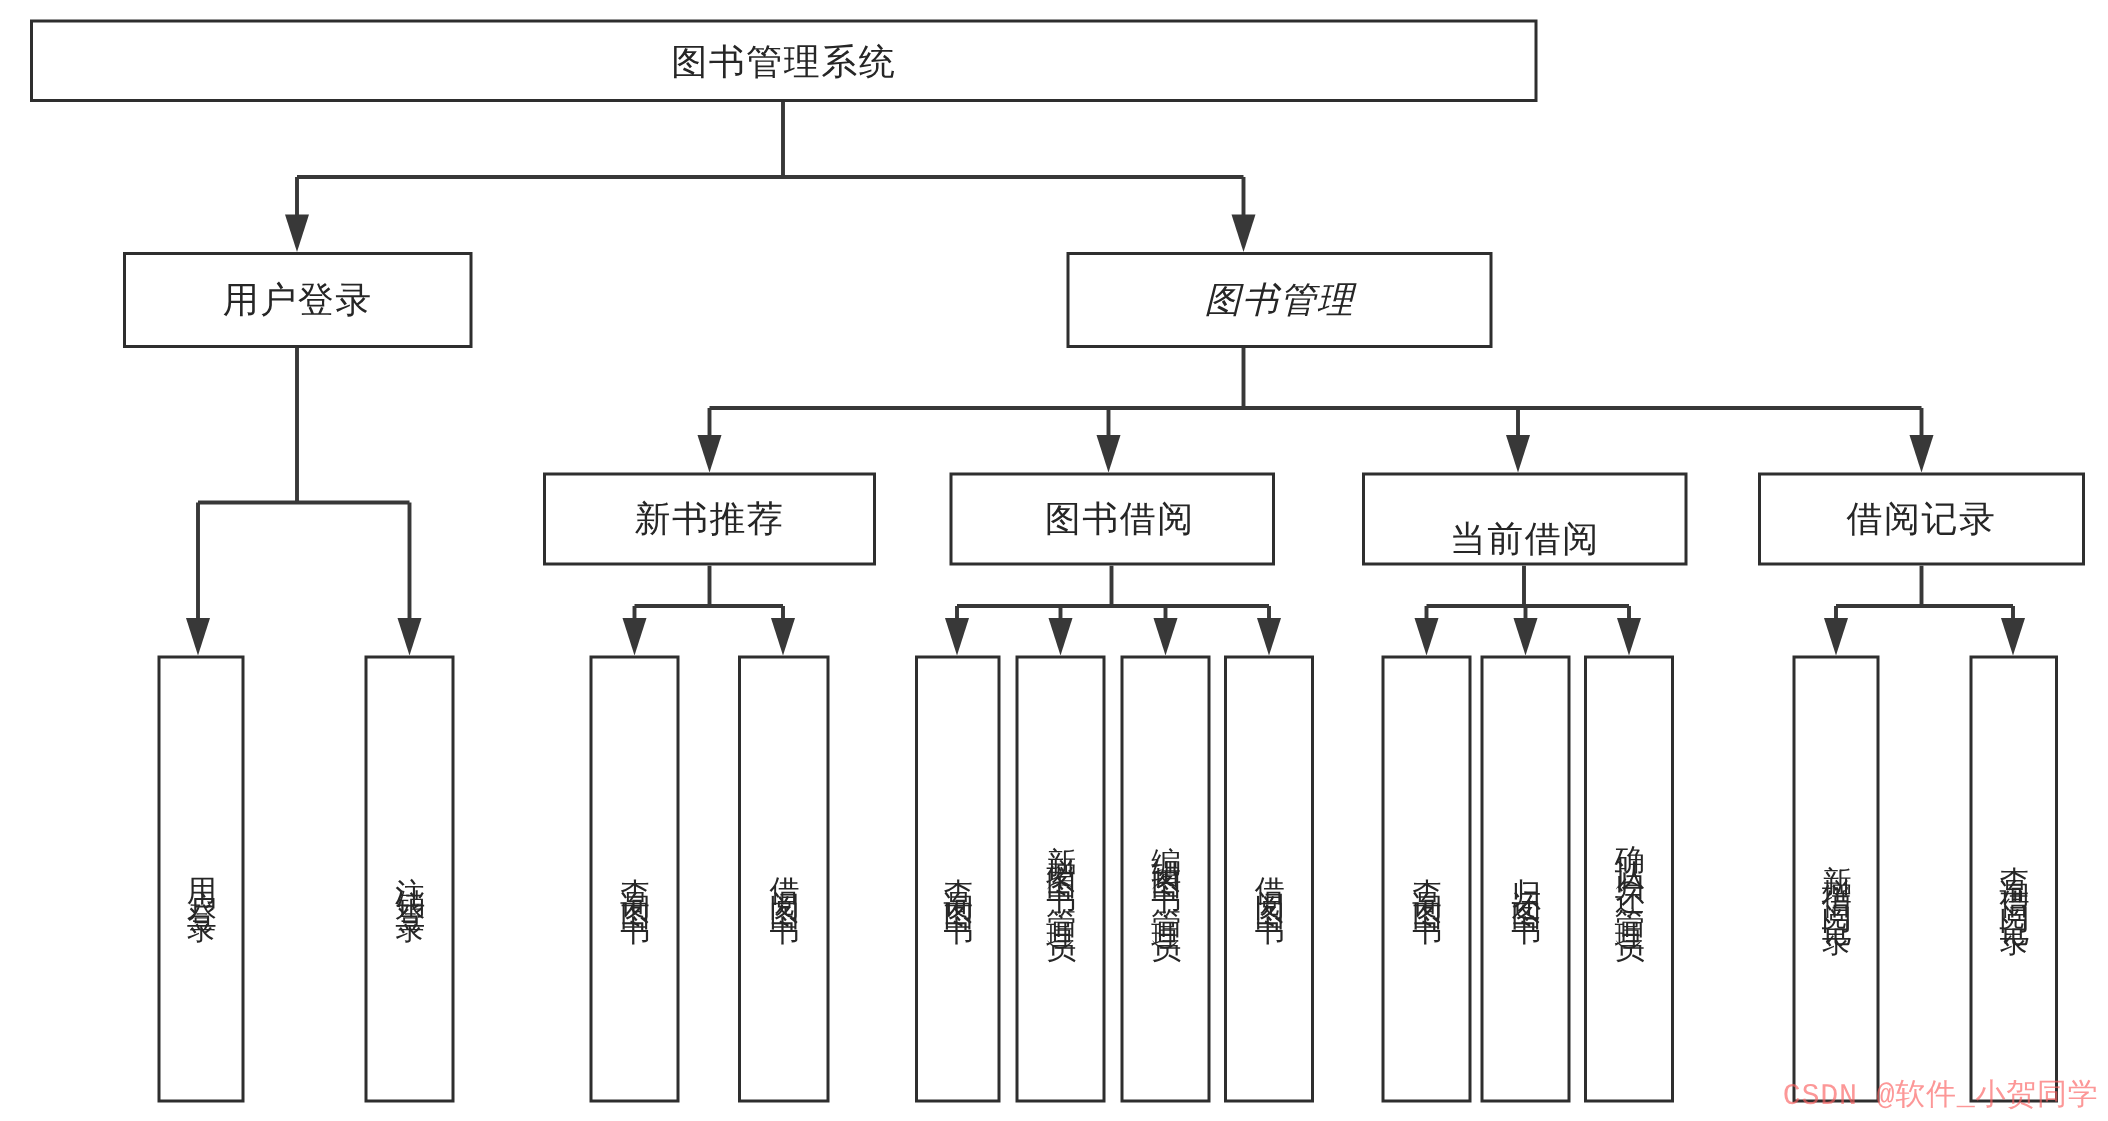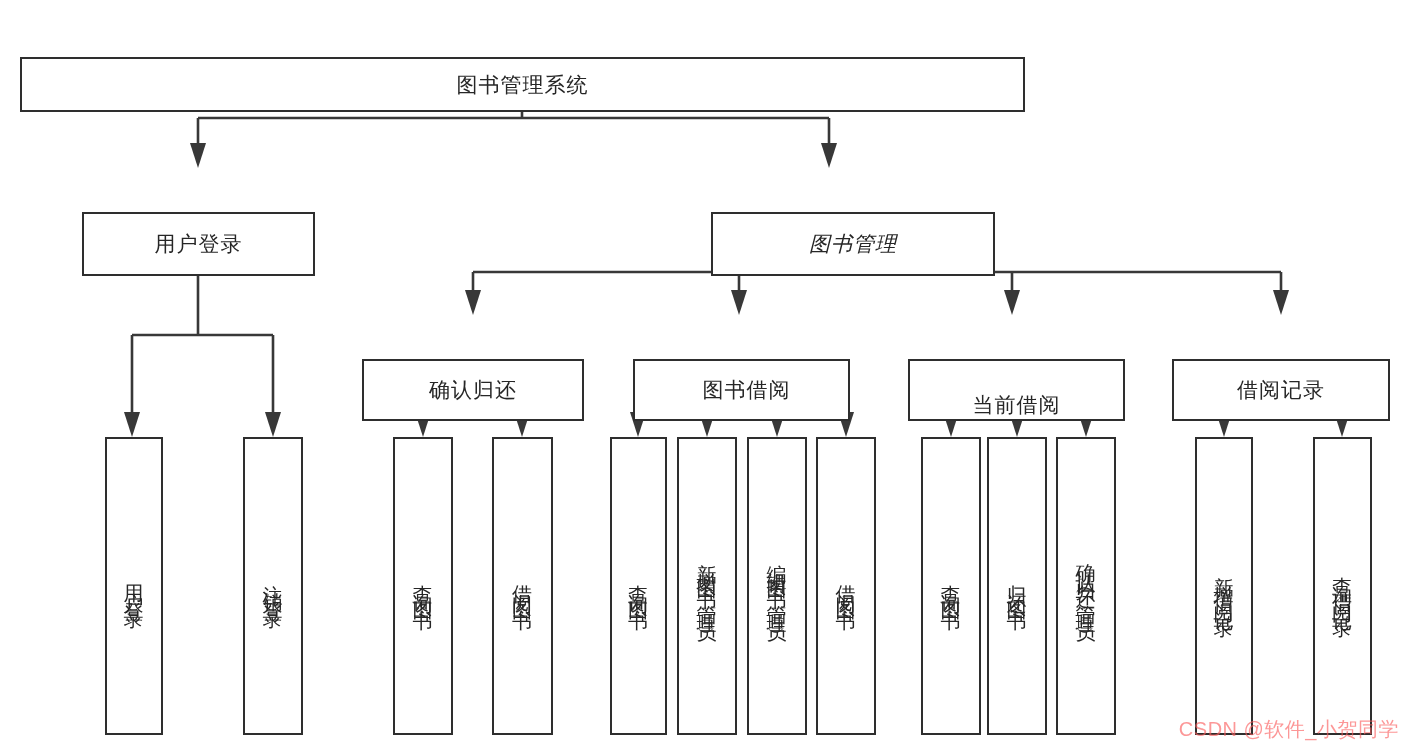--- a/index.html
+++ b/index.html
@@ -13,41 +13,42 @@
   svg.connectors{position:absolute;left:0;top:0;z-index:1;}
   .node{
     position:absolute;
     box-sizing:border-box;
     background:#ffffff;
     border:2.5px solid #2e2e2e;
     display:flex;align-items:center;justify-content:center;
     color:#262626;
     z-index:2;
   }
-  .node.hlabel{font-size:21px;letter-spacing:1px;margin-top:44px;}
+  .node.hlabel{font-size:24px;letter-spacing:1px;}
   .node.root{border-width:2.5px;}
   .node.leaf{
     font-size:20px;
   }
   .vtext{
     writing-mode:vertical-rl;
     text-orientation:mixed;
     letter-spacing:0.42em;
     font-size:20px;
     color:#262626;
     line-height:1;
   }
   .watermark{
     position:absolute;
     right:6px;bottom:4px;
     font-size:20px;
     color:rgba(250,96,96,0.65);
     z-index:3;
     letter-spacing:0.5px;
     white-space:nowrap;
+    font-family:Liberation Mono, monospace;
   }
 </style>
 </head>
 <body>
 
 <div class="stage">
 
   <svg class="connectors" width="1405" height="747" viewBox="0 0 1405 747" fill="none" stroke="#383838" stroke-width="2.6">
 
     <path d="M522,68 V118 M198,118 H829 M198,118 V144 M829,118 V144"></path>
@@ -89,21 +90,21 @@
   </div>
 
   <div class="node hlabel" style="left:82px;top:168px;width:233px;height:64px;">
     <span>用户登录</span>
   </div>
   <div class="node hlabel" style="left:711px;top:168px;width:284px;height:64px;font-style:italic;">
     <span>图书管理</span>
   </div>
 
   <div class="node hlabel" style="left:362px;top:315px;width:222px;height:62px;">
-    <span>确认归还</span>
+    <span>新书推荐</span>
   </div>
   <div class="node hlabel" style="left:633px;top:315px;width:217px;height:62px;padding-left:10px;">
     <span>图书借阅</span>
   </div>
   <div class="node hlabel" style="left:908px;top:315px;width:217px;height:62px;align-items:flex-end;">
     <span>当前借阅</span>
   </div>
   <div class="node hlabel" style="left:1172px;top:315px;width:218px;height:62px;">
     <span>借阅记录</span>
   </div>

